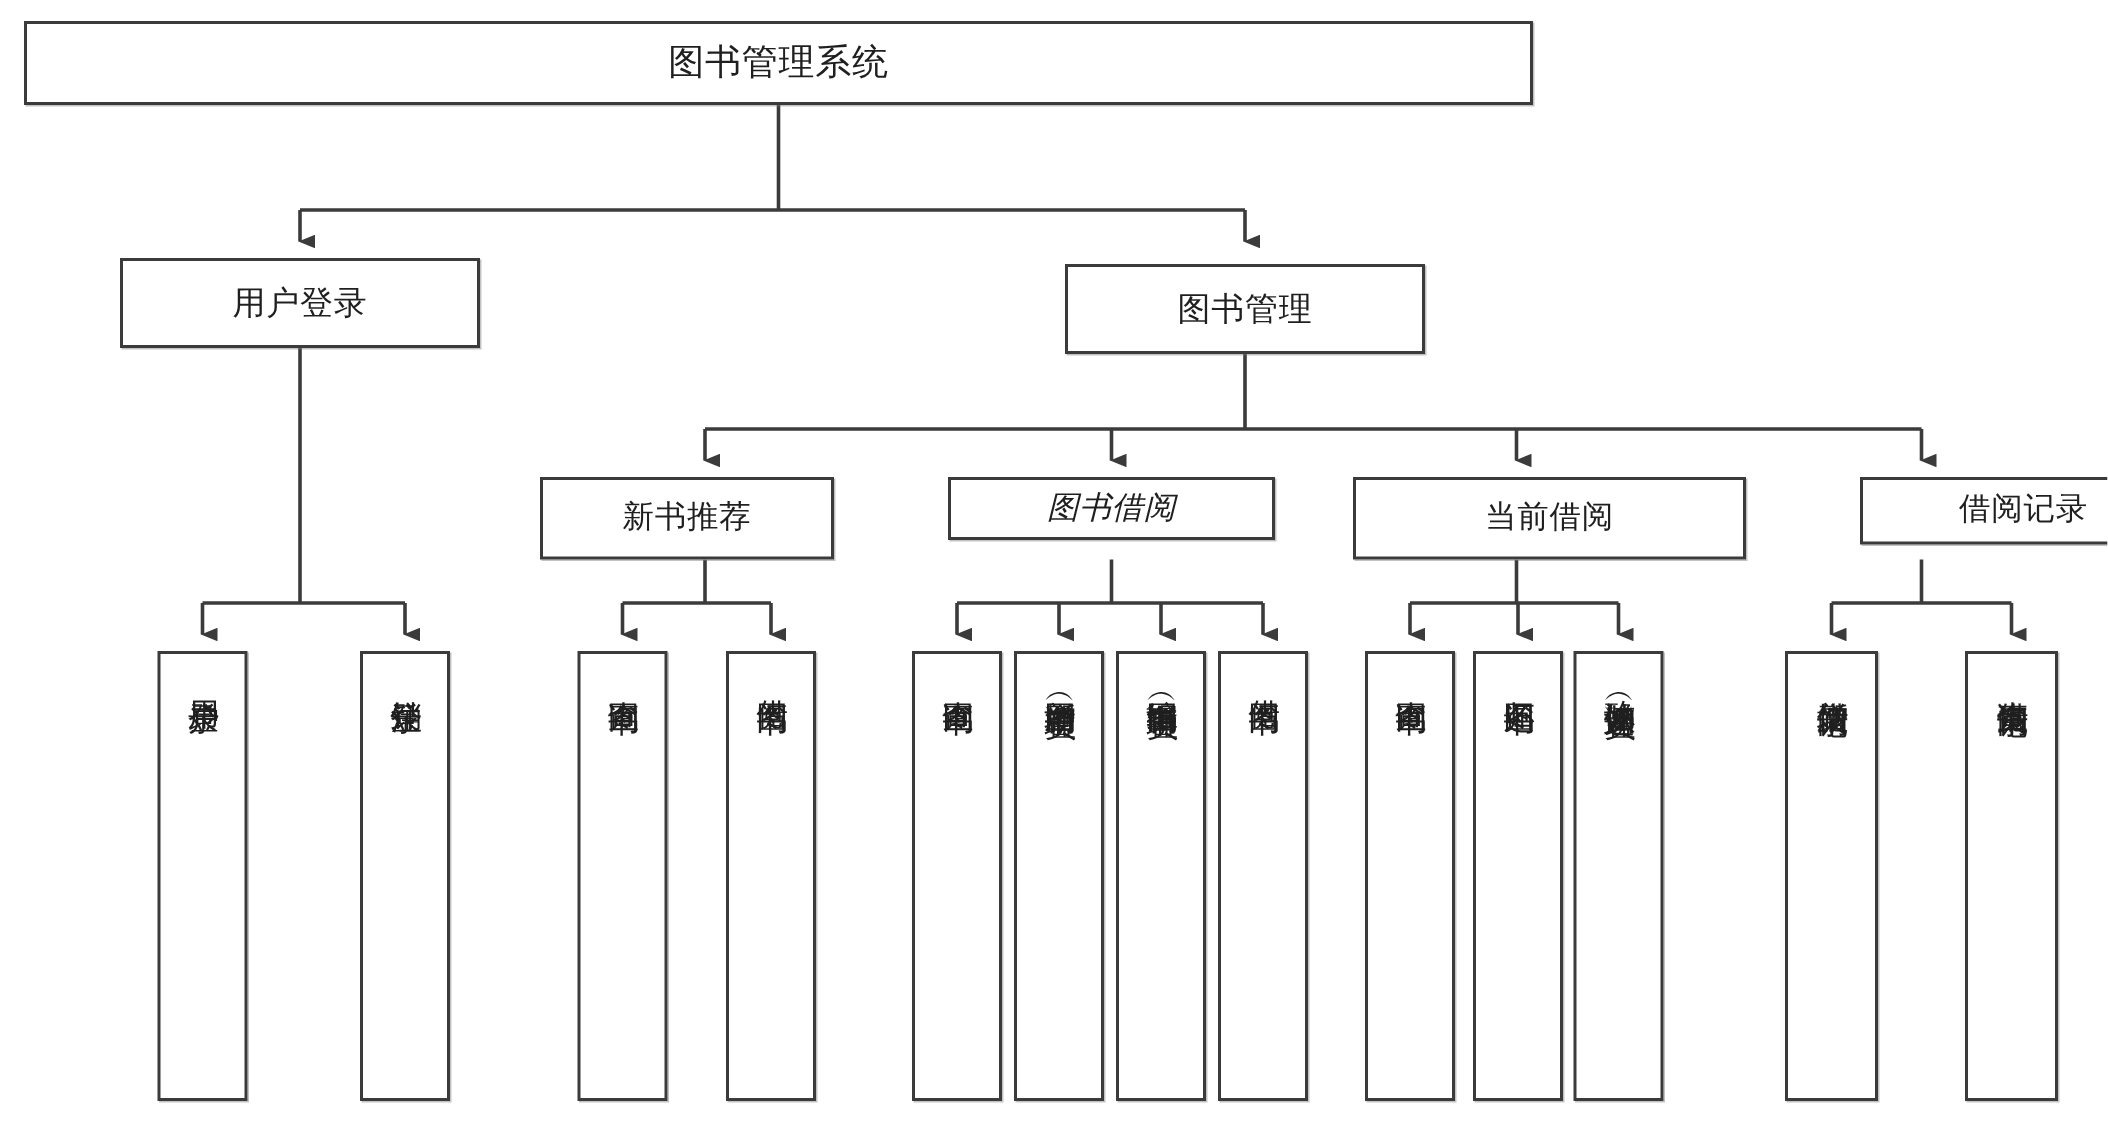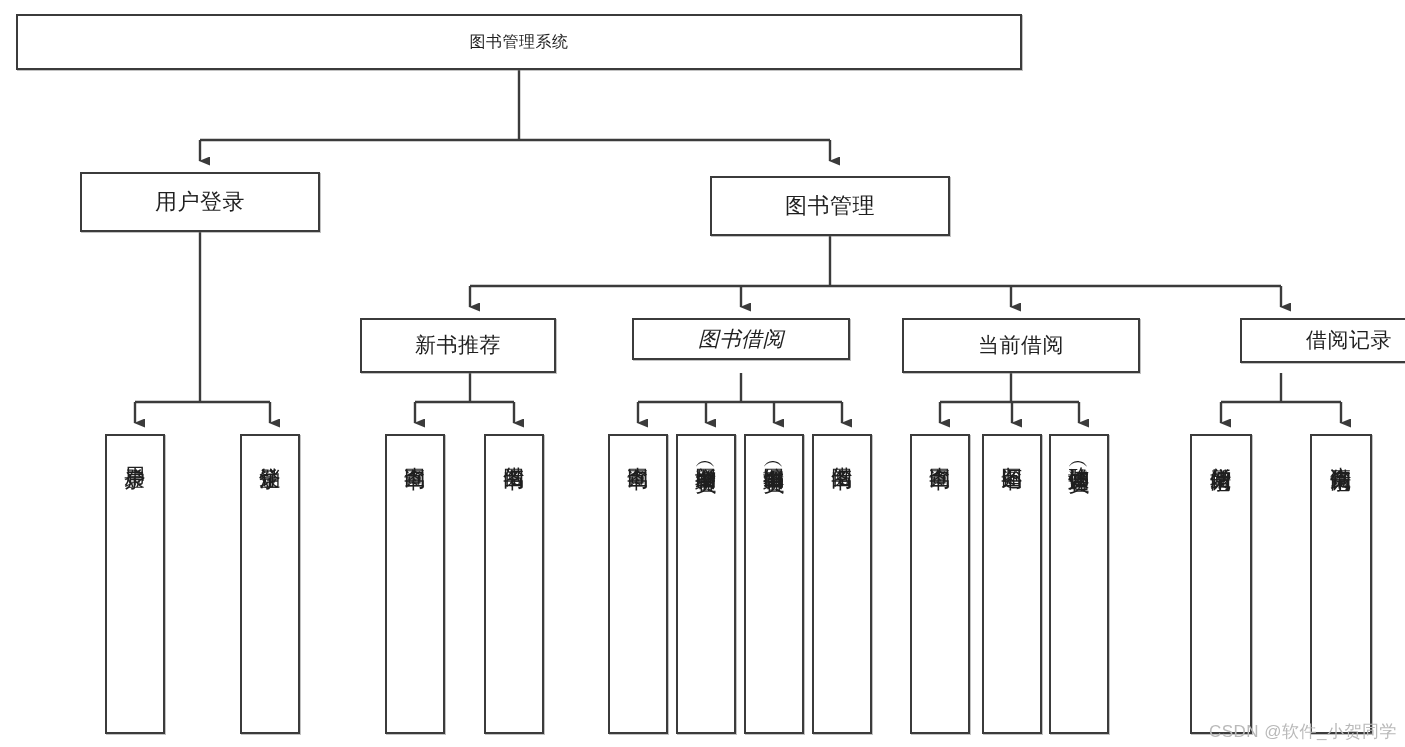--- a/index.html
+++ b/index.html
@@ -34,21 +34,21 @@
     justify-content: center;
     color: #1f1f1f;
     box-shadow: 1px 1px 0 rgba(120,120,120,0.45);
   }
   .node-label {
     display: block;
     text-align: center;
     line-height: 1.18;
     letter-spacing: 0.5px;
   }
-  .level-0 .node-label { font-size: 16px; }
+  .level-0 .node-label { font-size: 24px; }
   .level-1 .node-label { font-size: 22px; }
   .level-2 .node-label { font-size: 21px; }
   .level-3 {
     align-items: flex-start;
     padding-top: 14px;
   }
   .level-3 .node-label {
     writing-mode: vertical-rl;
     text-orientation: upright;
     font-size: 21px;
@@ -124,21 +124,21 @@
       </div>
       <div class="node-box level-1" style="left: 710px; top: 176px; width: 240px; height: 60px;">
         <span class="node-label">图书管理</span>
       </div>
       <div class="node-box level-2" style="left: 360px; top: 318px; width: 196px; height: 55px;">
         <span class="node-label">新书推荐</span>
       </div>
       <div class="node-box level-2" style="left: 632px; top: 318px; width: 218px; height: 42px; font-style: italic;">
         <span class="node-label">图书借阅</span>
       </div>
-      <div class="node-box level-2" style="left: 902px; top: 318px; width: 238px; height: 55px;">
+      <div class="node-box level-2" style="left: 902px; top: 318px; width: 262px; height: 55px;">
         <span class="node-label">当前借阅</span>
       </div>
       <div class="node-box level-2" style="left: 1240px; top: 318px; width: 218px; height: 45px;">
         <span class="node-label">借阅记录</span>
       </div>
       <div class="node-box level-3" style="left: 105px; top: 434px; width: 60px; height: 300px;">
         <span class="node-label">用户登录</span>
       </div>
       <div class="node-box level-3" style="left: 240px; top: 434px; width: 60px; height: 300px;">
         <span class="node-label">注销登录</span>
@@ -171,14 +171,13 @@
         <span class="node-label">确认归还（管理员）</span>
       </div>
       <div class="node-box level-3" style="left: 1190px; top: 434px; width: 62px; height: 300px;">
         <span class="node-label">新增借阅记录</span>
       </div>
       <div class="node-box level-3" style="left: 1310px; top: 434px; width: 62px; height: 300px;">
         <span class="node-label">查询借阅记录</span>
       </div>
     </div>
 
-  <div id="watermark">CSDN @软件_小贺同学</div>
 </div>
 
 </body></html>

